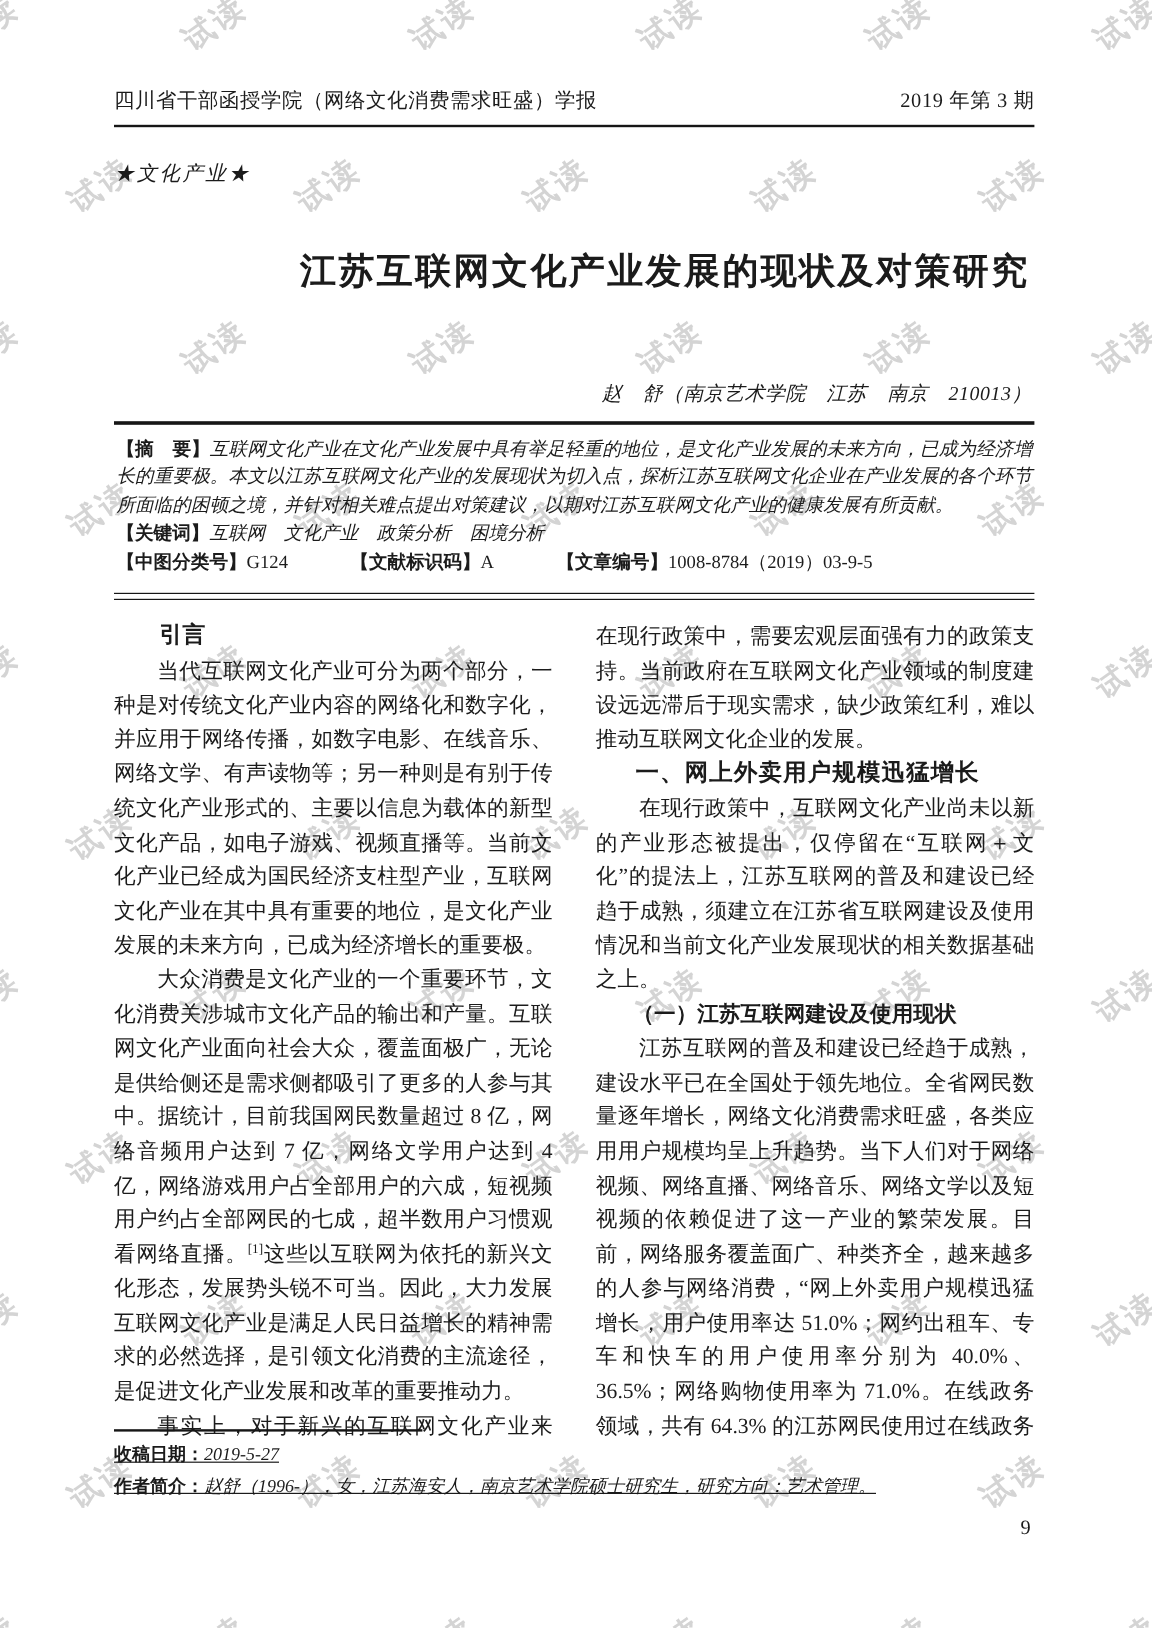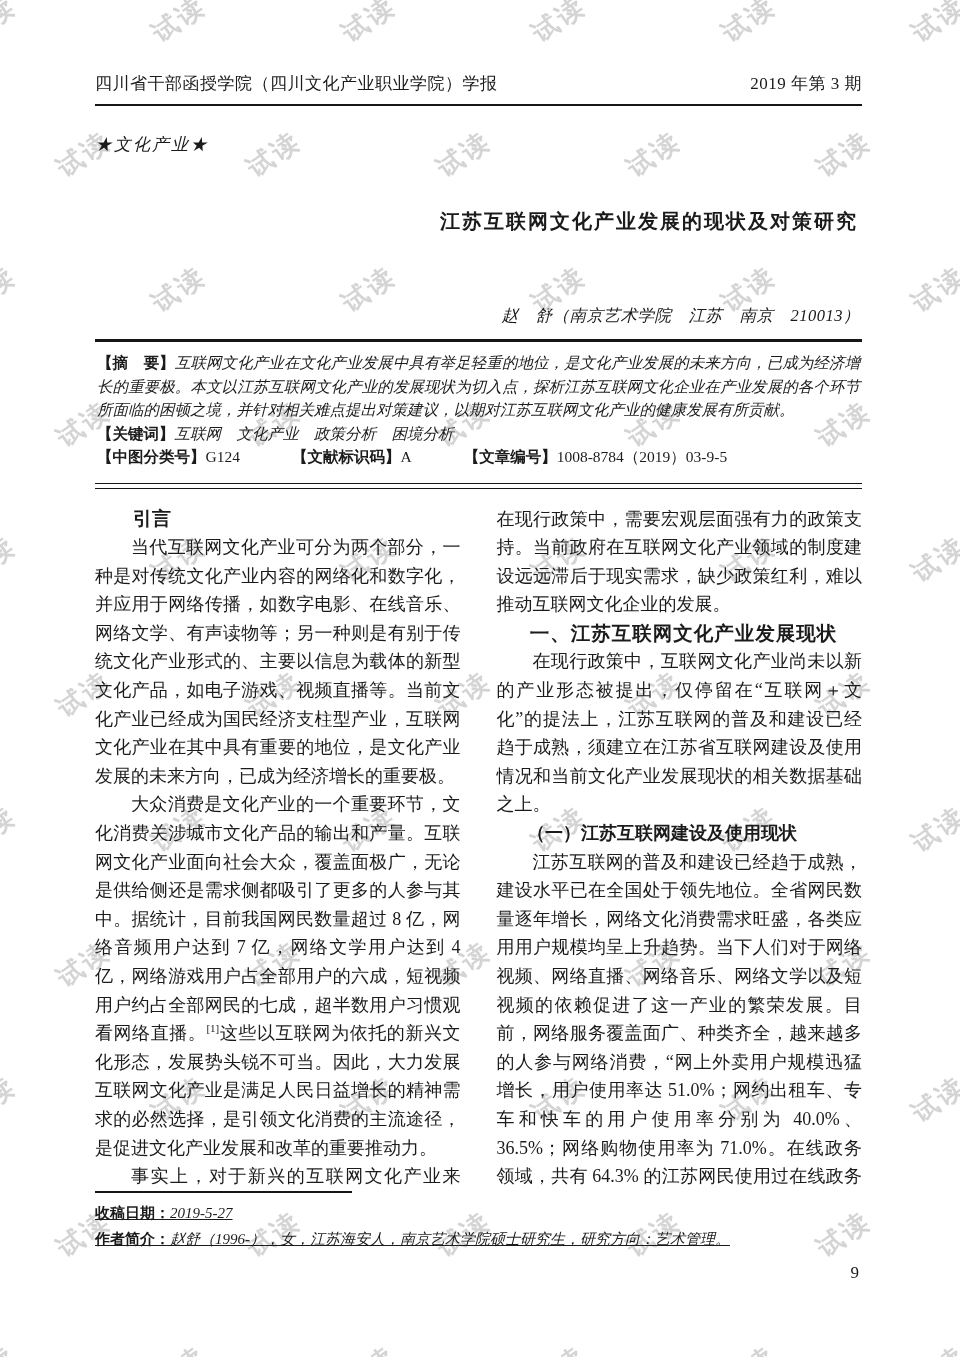--- a/index.html
+++ b/index.html
@@ -20,21 +20,21 @@
     padding-top:72px; font-size:17px; letter-spacing:0.5px;
   }
   .header-rule { margin-top:9px; border-top:2.5px solid #161616; }
 
   .section-tag {
     margin-top:27px; font-size:17px; font-weight:normal; font-style:italic;
     letter-spacing:2px;
   }
 
   .title {
-    margin:54px 4px 0 0; font-size:20px; font-weight:bold;
+    margin:54px 4px 0 0; font-size:30px; font-weight:bold;
     text-align:right; letter-spacing:2px; line-height:1.15;
   }
 
   .author {
     margin-top:72px; text-align:right; font-size:16.5px; font-style:italic;
     padding-right:2px; letter-spacing:0.5px;
   }
 
   .thick-rule { margin-top:12px; border-top:3.5px solid #161616; }
 
@@ -144,21 +144,21 @@
       <span class="wm" style="left: 150px; top: 1352px; color: rgb(212, 212, 212); font-size: 26px; transform: rotate(-35deg);">试读</span>
       <span class="wm" style="left: 340px; top: 1352px; color: rgb(212, 212, 212); font-size: 26px; transform: rotate(-35deg);">试读</span>
       <span class="wm" style="left: 530px; top: 1352px; color: rgb(212, 212, 212); font-size: 26px; transform: rotate(-35deg);">试读</span>
       <span class="wm" style="left: 720px; top: 1352px; color: rgb(212, 212, 212); font-size: 26px; transform: rotate(-35deg);">试读</span>
       <span class="wm" style="left: 910px; top: 1352px; color: rgb(212, 212, 212); font-size: 26px; transform: rotate(-35deg);">试读</span>
     </div>
 
   <div class="content">
 
     <div class="header-row">
-      <span>四川省干部函授学院（四川文化产业职业学院）学报</span>
+      <span>四川省干部函授学院（网络文化消费需求旺盛）学报</span>
       <span>2019 年第 3 期</span>
     </div>
     <div class="header-rule"></div>
 
     <div class="section-tag">★文化产业★</div>
 
     <h1 class="title">江苏互联网文化产业发展的现状及对策研究</h1>
 
     <div class="author">赵　舒（南京艺术学院　江苏　南京　210013）</div>
 
@@ -178,21 +178,21 @@
 
     <div class="columns">
       <div class="col">
         <p class="h-intro">引言</p>
         <p class="para">当代互联网文化产业可分为两个部分，一种是对传统文化产业内容的网络化和数字化，并应用于网络传播，如数字电影、在线音乐、网络文学、有声读物等；另一种则是有别于传统文化产业形式的、主要以信息为载体的新型文化产品，如电子游戏、视频直播等。当前文化产业已经成为国民经济支柱型产业，互联网文化产业在其中具有重要的地位，是文化产业发展的未来方向，已成为经济增长的重要极。</p>
         <p class="para"><span>大众消费是文化产业的一个重要环节，文化消费关涉城市文化产品的输出和产量。互联网文化产业面向社会大众，覆盖面极广，无论是供给侧还是需求侧都吸引了更多的人参与其中。据统计，目前我国网民数量超过 8 亿，网络音频用户达到 7 亿，网络文学用户达到 4 亿，网络游戏用户占全部用户的六成，短视频用户约占全部网民的七成，超半数用户习惯观看网络直播。</span><sup class="ref">[1]</sup><span>这些以互联网为依托的新兴文化形态，发展势头锐不可当。因此，大力发展互联网文化产业是满足人民日益增长的精神需求的必然选择，是引领文化消费的主流途径，是促进文化产业发展和改革的重要推动力。</span></p>
         <p class="para">事实上，对于新兴的互联网文化产业来说，发</p>
       </div>
       <div class="col">
         <p class="para no-indent">在现行政策中，需要宏观层面强有力的政策支持。当前政府在互联网文化产业领域的制度建设远远滞后于现实需求，缺少政策红利，难以推动互联网文化企业的发展。</p>
-        <p class="h1">一、江苏互联网文化产业发展现状</p>
+        <p class="h1">一、网上外卖用户规模迅猛增长</p>
         <p class="para">在现行政策中，互联网文化产业尚未以新的产业形态被提出，仅停留在“互联网＋文化”的提法上，江苏互联网的普及和建设已经趋于成熟，须建立在江苏省互联网建设及使用情况和当前文化产业发展现状的相关数据基础之上。</p>
         <p class="h2">（一）江苏互联网建设及使用现状</p>
         <p class="para"><span>江苏互联网的普及和建设已经趋于成熟，建设水平已在全国处于领先地位。全省网民数量逐年增长，网络文化消费需求旺盛，各类应用用户规模均呈上升趋势。当下人们对于网络视频、网络直播、网络音乐、网络文学以及短视频的依赖促进了这一产业的繁荣发展。目前，网络服务覆盖面广、种类齐全，越来越多的人参与网络消费，“网上外卖用户规模迅猛增长，用户使用率达 51.0%；网约出租车、专车和快车的用户使用率分别为 40.0%、36.5%；网络购物使用率为 71.0%。在线政务领域，共有 64.3% 的江苏网民使用过在线政务服务，政府微信公众号使用率达 71.1%。”</span></p>
       </div>
     </div>
 
     <div class="footer">
       <div class="foot-rule"></div>
       <p><span class="foot-label">收稿日期：</span><span>2019-5-27</span></p>
       <p><span class="foot-label">作者简介：</span><span>赵舒（1996-），女，江苏海安人，南京艺术学院硕士研究生，研究方向：艺术管理。</span></p>

